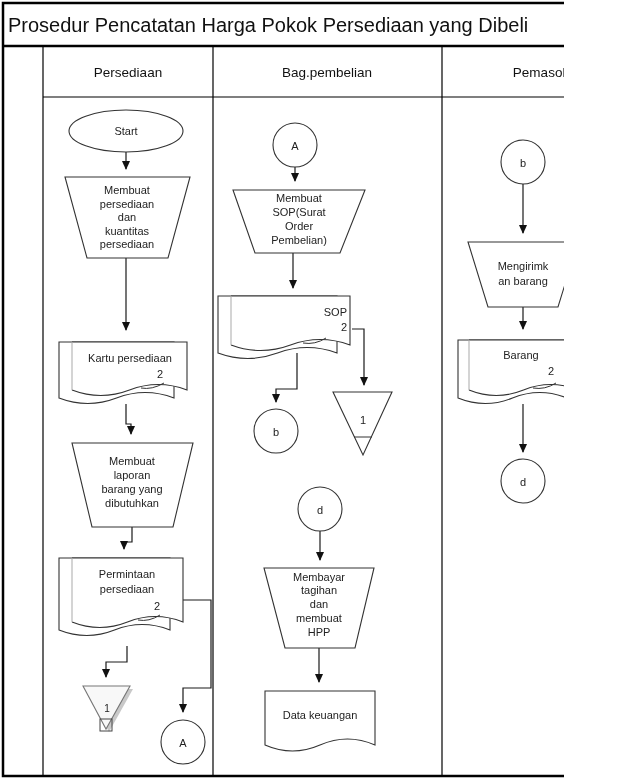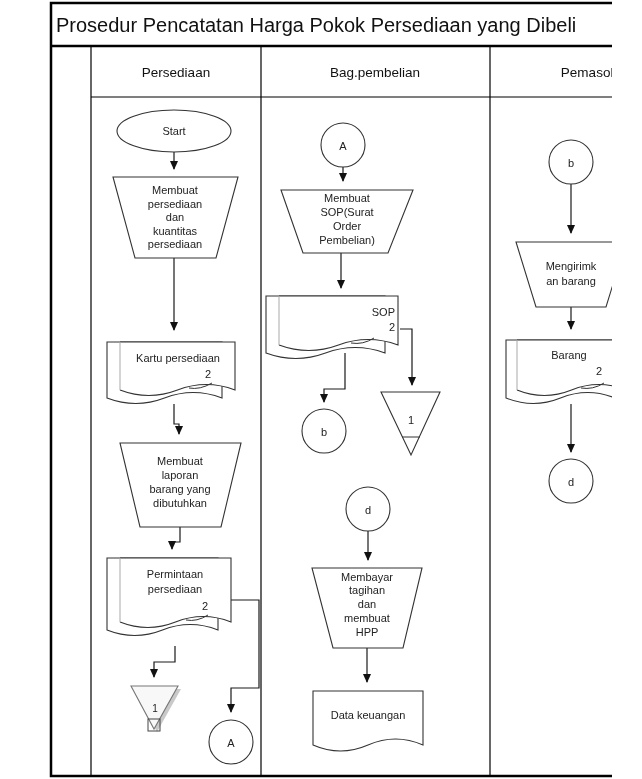--- a/index.html
+++ b/index.html
@@ -1,17 +1,17 @@
 <!DOCTYPE html>
 <html><head>
 <meta charset="utf-8">
 <style>
   html,body{margin:0;padding:0;background:#fff;}
   .page{position:relative;width:564px;height:779px;background:#fff;overflow:hidden;
-        font-family:"Liberation Sans",sans-serif;padding-left:48px;}
+        font-family:"Liberation Sans",sans-serif;}
   svg text{font-family:"Liberation Sans",sans-serif;fill:#222;}
   .title-text{font-size:20px;fill:#111;}
   .hdr{font-size:13.5px;text-anchor:middle;fill:#111;}
   .lbl{font-size:11px;text-anchor:middle;}
   .lbl-end{font-size:11px;text-anchor:end;}
   .shape{fill:#fff;stroke:#333;stroke-width:1.1;}
   .docfill{fill:#fff;stroke:none;}
   .docstroke{fill:none;stroke:#333;stroke-width:1.1;}
   .grayline{stroke:#a9a9a9;stroke-width:1;}
   .notch{fill:none;stroke:#333;stroke-width:1;}

